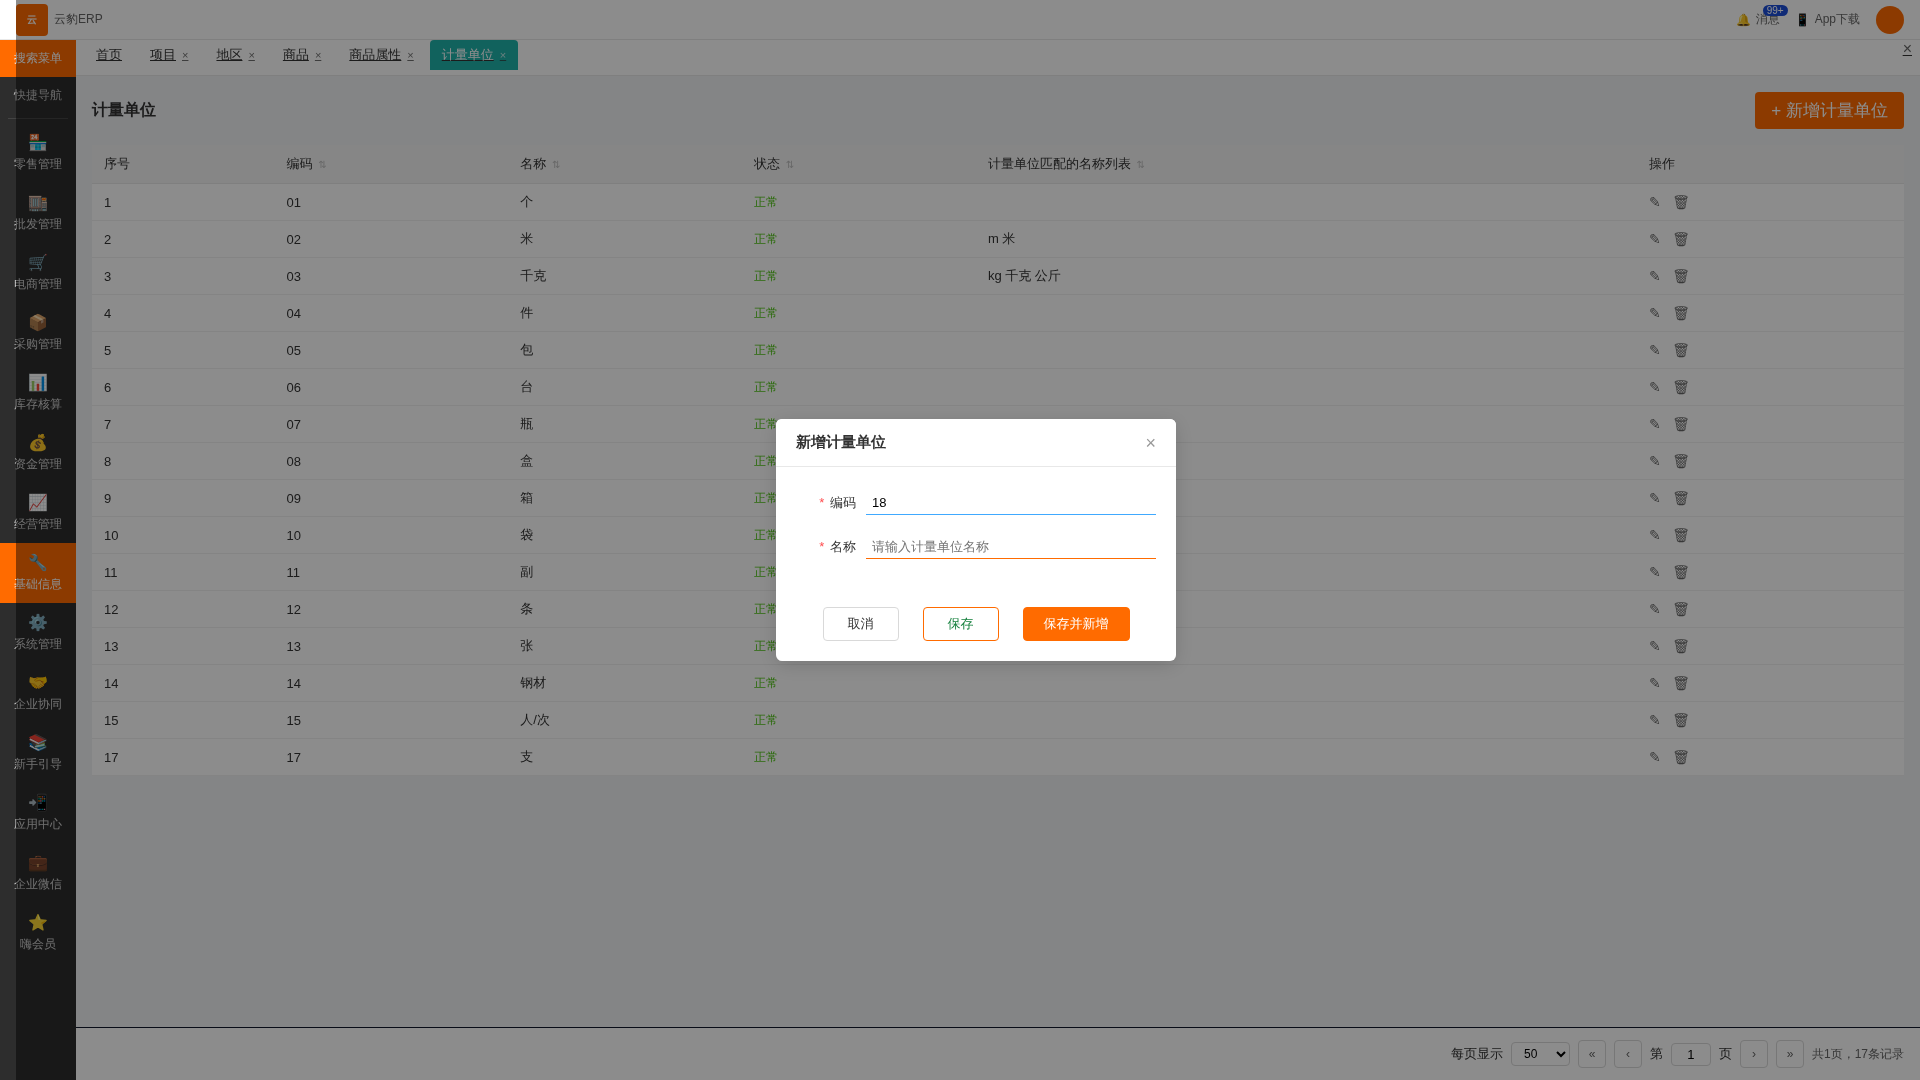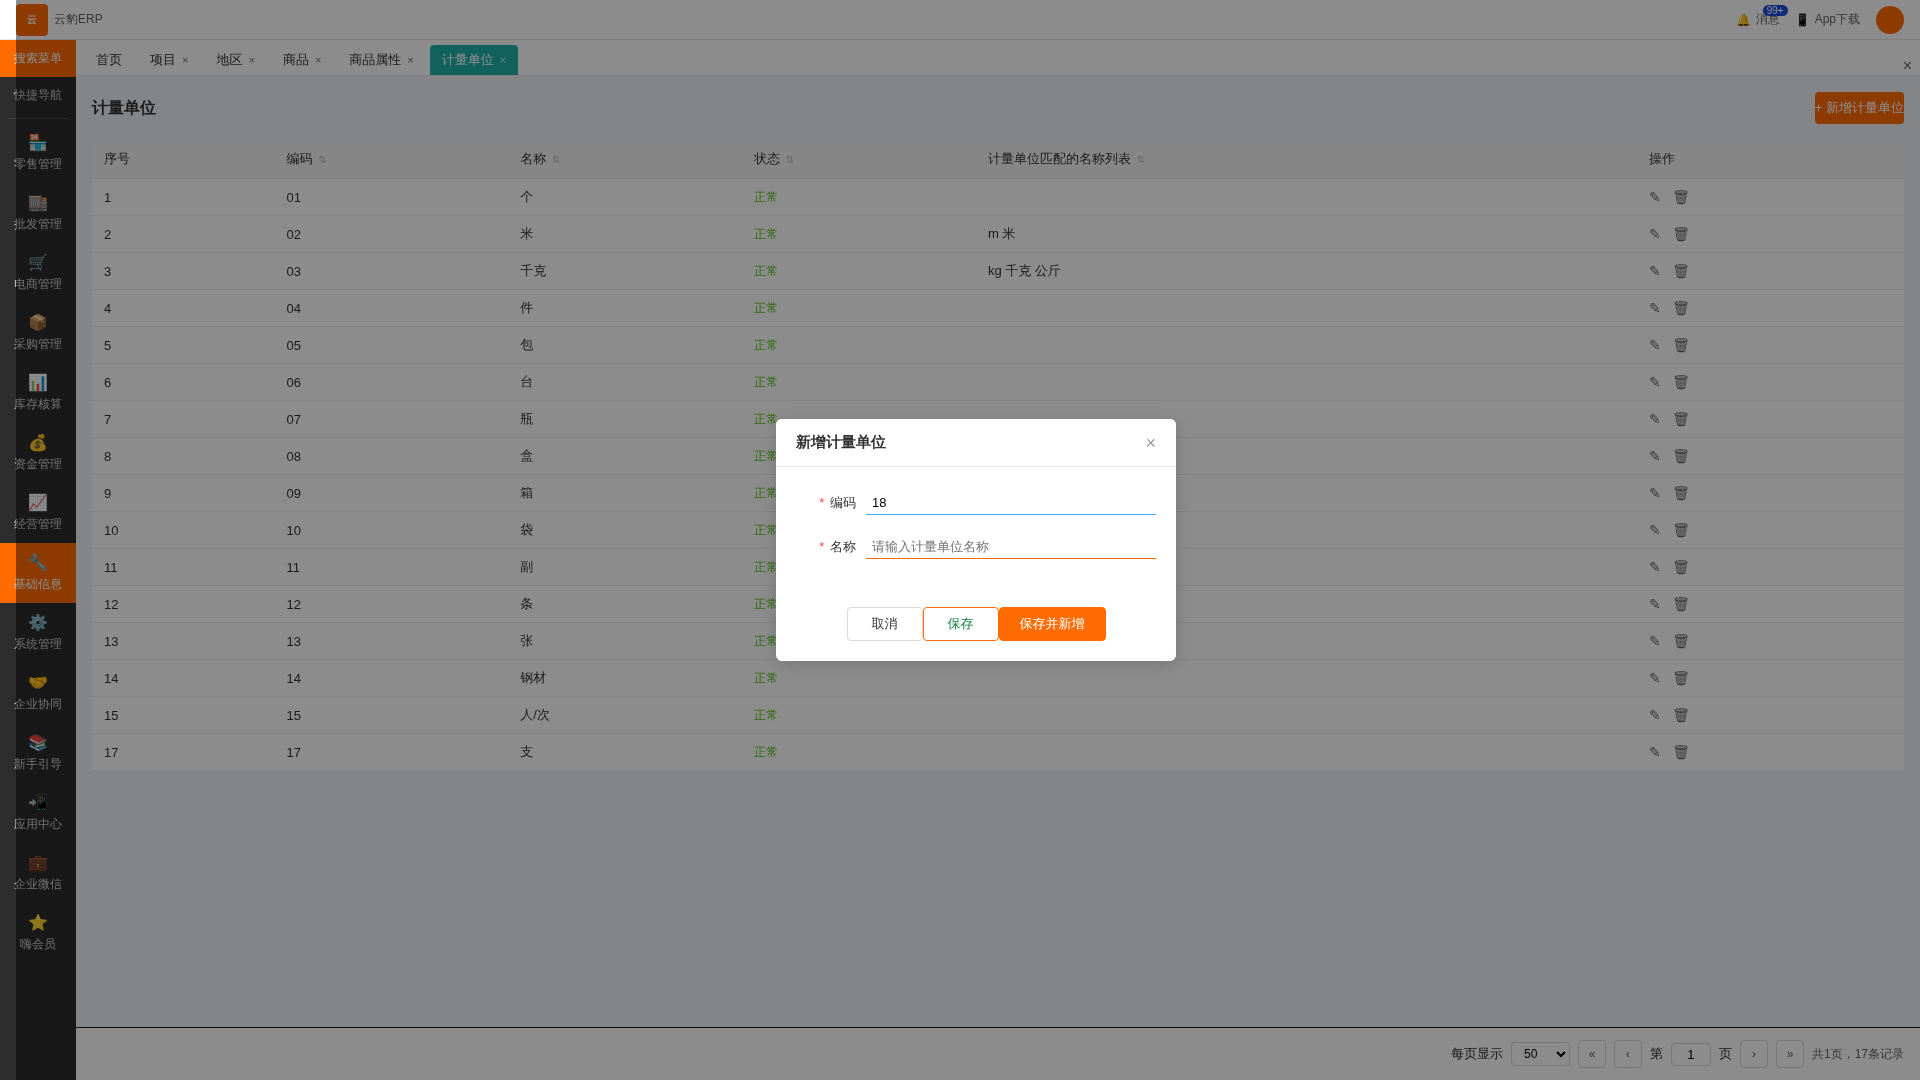--- a/index.html
+++ b/index.html
@@ -23,31 +23,31 @@
     
     .sidebar { width: 76px; background: #2d2d2d; display: flex; flex-direction: column; flex-shrink: 0; overflow-y: auto; }
     .sidebar-item { display: flex; flex-direction: column; align-items: center; padding: 10px 4px; color: #ccc; font-size: 12px; cursor: pointer; transition: background 0.2s; }
     .sidebar-item.active { background: #ff6b00; color: #fff; }
     .sidebar-item .icon { font-size: 16px; margin-bottom: 4px; }
 
     
     .content-area { flex: 1; display: flex; flex-direction: column; overflow: hidden; }
 
     
-    .tabs-bar { height: 36px; background: #fff; display: flex; align-items: flex-end; border-bottom: 1px solid #e8e8e8; padding: 0 8px; gap: 4px; flex-shrink: 0; }
+    .tabs-bar { height: 36px; background: #fff; display: flex; align-items: flex-start; border-bottom: 1px solid #e8e8e8; padding: 0 8px; gap: 4px; flex-shrink: 0; text-decoration: underline; }
     .tab { display: flex; align-items: center; padding: 6px 12px; font-size: 13px; cursor: pointer; border-radius: 4px 4px 0 0; color: #333; white-space: nowrap; gap: 6px; }
     .tab.active { background: #20b2aa; color: #fff; }
     .tab .close-x { font-size: 11px; color: inherit; cursor: pointer; opacity: 0.7; }
     .tab-close-all { margin-left: auto; color: #666; cursor: pointer; font-size: 16px; }
 
     
     .page-content { flex: 1; padding: 16px; overflow-y: auto; position: relative; }
     .page-title-row { display: flex; align-items: center; justify-content: space-between; margin-bottom: 16px; }
     .page-title { font-size: 16px; font-weight: bold; color: #333; }
-    .add-btn { background: #ff6b00; color: #fff; border: none; padding: 7px 0; border-radius: 4px; cursor: pointer; font-size: 13px; }
+    .add-btn { background: #ff6b00; color: #fff; border: none; padding: 7px 16px; border-radius: 4px; cursor: pointer; font-size: 17px; }
 
     
     .data-table { width: 100%; border-collapse: collapse; background: #fff; }
     .data-table th { background: #f5f5f5; padding: 10px 12px; text-align: left; font-weight: 500; color: #333; border-bottom: 1px solid #e8e8e8; font-size: 13px; white-space: nowrap; }
     .data-table td { padding: 9px 12px; border-bottom: 1px solid #f0f0f0; font-size: 13px; }
     .sort-icon { color: #bbb; font-size: 10px; margin-left: 2px; }
     .status-normal { color: #52c41a; font-size: 12px; }
     .action-btn { color: #666; cursor: pointer; margin-right: 8px; font-size: 14px; }
 
     
@@ -63,21 +63,21 @@
     .modal-header { display: flex; align-items: center; justify-content: space-between; padding: 14px 20px; border-bottom: 1px solid #e8e8e8; background: #fff; }
     .modal-title { font-size: 15px; font-weight: 600; color: #333; }
     .modal-close { cursor: pointer; color: #999; font-size: 18px; line-height: 1; }
     .modal-body { padding: 24px 20px 16px; }
     .form-row { display: flex; align-items: center; margin-bottom: 20px; }
     .form-label { width: 60px; text-align: right; margin-right: 10px; font-size: 13px; color: #333; flex-shrink: 0; }
     .required-star { color: #ff4d4f; margin-right: 2px; }
     .form-input { flex: 1; border: none; border-bottom: 1px solid #d9d9d9; padding: 4px 6px; font-size: 13px; outline: none; }
     .form-input.has-value { border-bottom-color: #40a9ff; }
     .form-input.placeholder-active { border-bottom-color: #ff6b00; }
-    .modal-footer { display: flex; align-items: center; justify-content: center; padding: 12px 20px 20px; gap: 0; }
+    .modal-footer { display: flex; align-items: center; justify-content: center; padding: 12px 20px 20px; gap: 24px; }
     .btn-cancel { border: 1px solid #d9d9d9; background: #fff; color: #333; padding: 7px 24px; border-radius: 4px; cursor: pointer; font-size: 13px; }
     .btn-save { border: 1px solid #ff6b00; background: #fff; color: #15803d; padding: 7px 24px; border-radius: 4px; cursor: pointer; font-size: 13px; }
     .btn-save-add { background: #ff6b00; color: #fff; border: 1px solid #ff6b00; padding: 7px 20px; border-radius: 4px; cursor: pointer; font-size: 13px; }
 
     
     .sidebar-top-search { background: #ff6b00; color: #fff; padding: 10px 6px; text-align: center; font-size: 12px; cursor: pointer; }
     .sidebar-quick-nav { color: #bbb; padding: 10px 6px; text-align: center; font-size: 12px; cursor: pointer; }
     .sidebar-separator { height: 1px; background: #444; margin: 4px 8px; }
   </style>
 </head>

